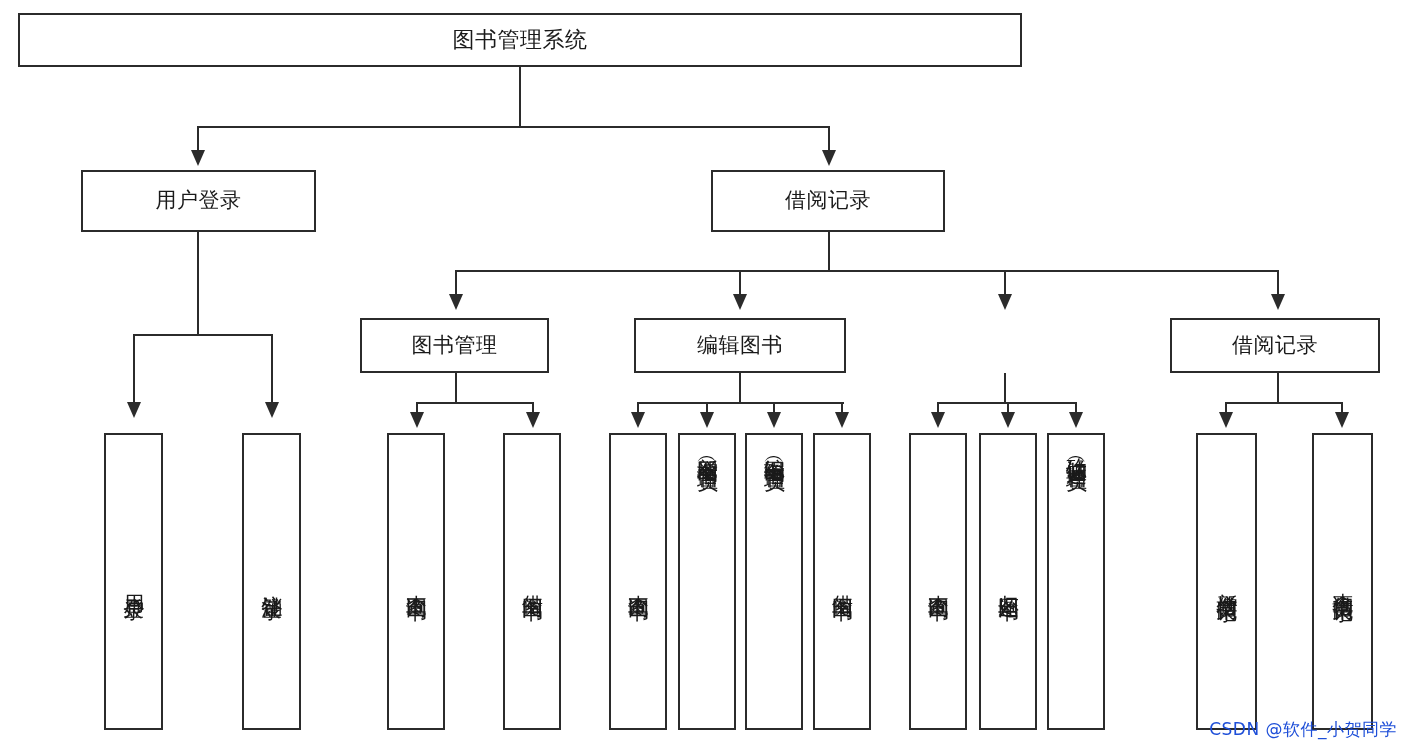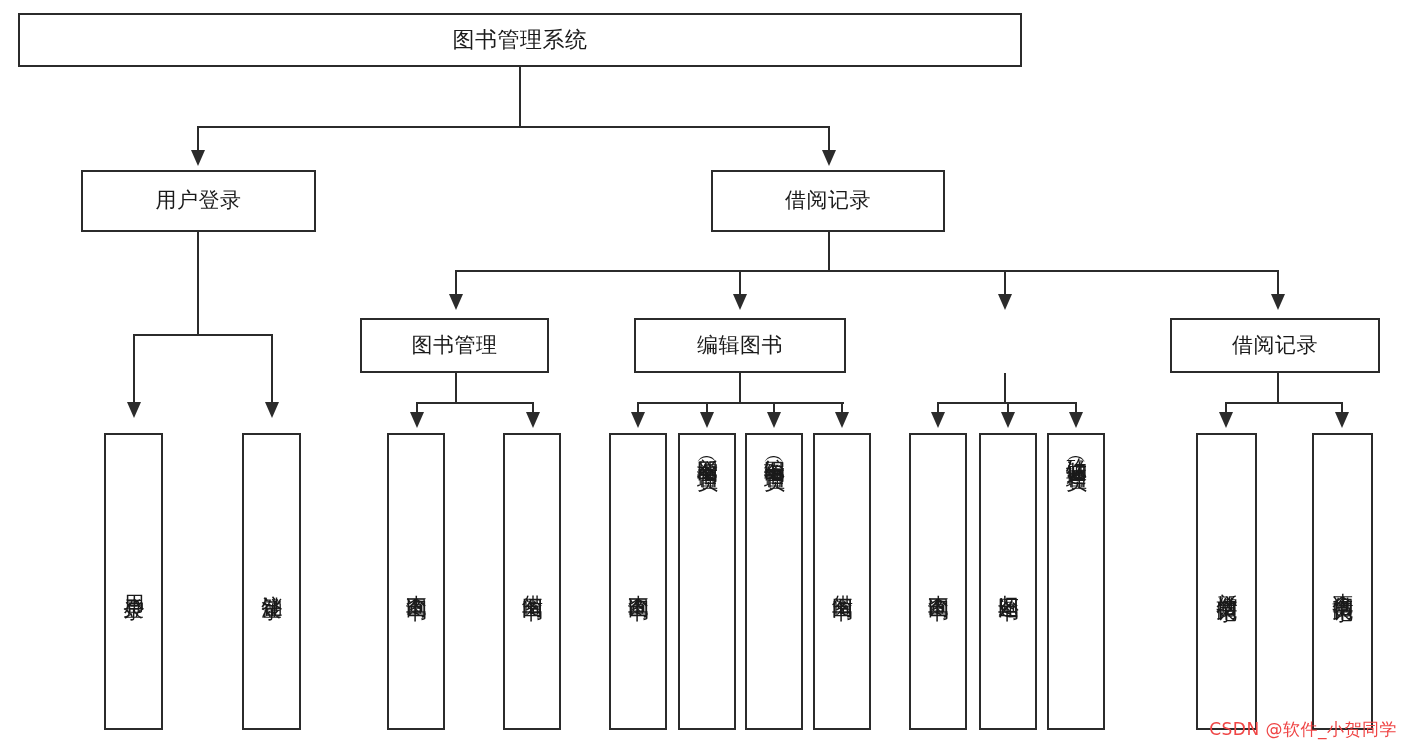--- a/index.html
+++ b/index.html
@@ -77,21 +77,21 @@
     border-right: 7px solid transparent;
     border-top: 16px solid #2b2b2b;
   }
 
   
   #watermark {
     position: absolute;
     right: 8px;
     bottom: 6px;
     font-size: 17px;
-    color: #ef4444;
+    color: #1d4ed8;
     letter-spacing: 0.5px;
     white-space: nowrap;
     font-family: "DejaVu Sans", "Liberation Sans", sans-serif;
   }
 </style>
 </head>
 <body>
 
 <div id="canvas">
 

